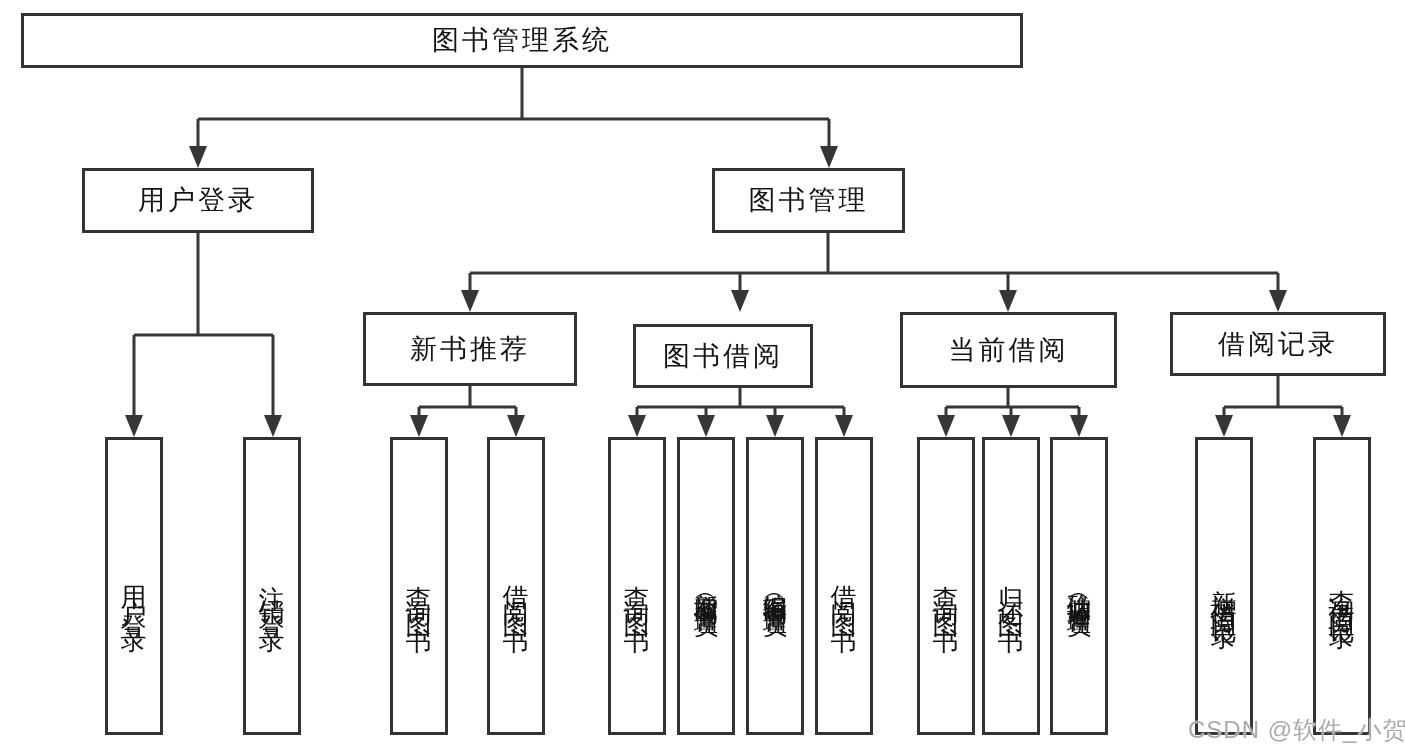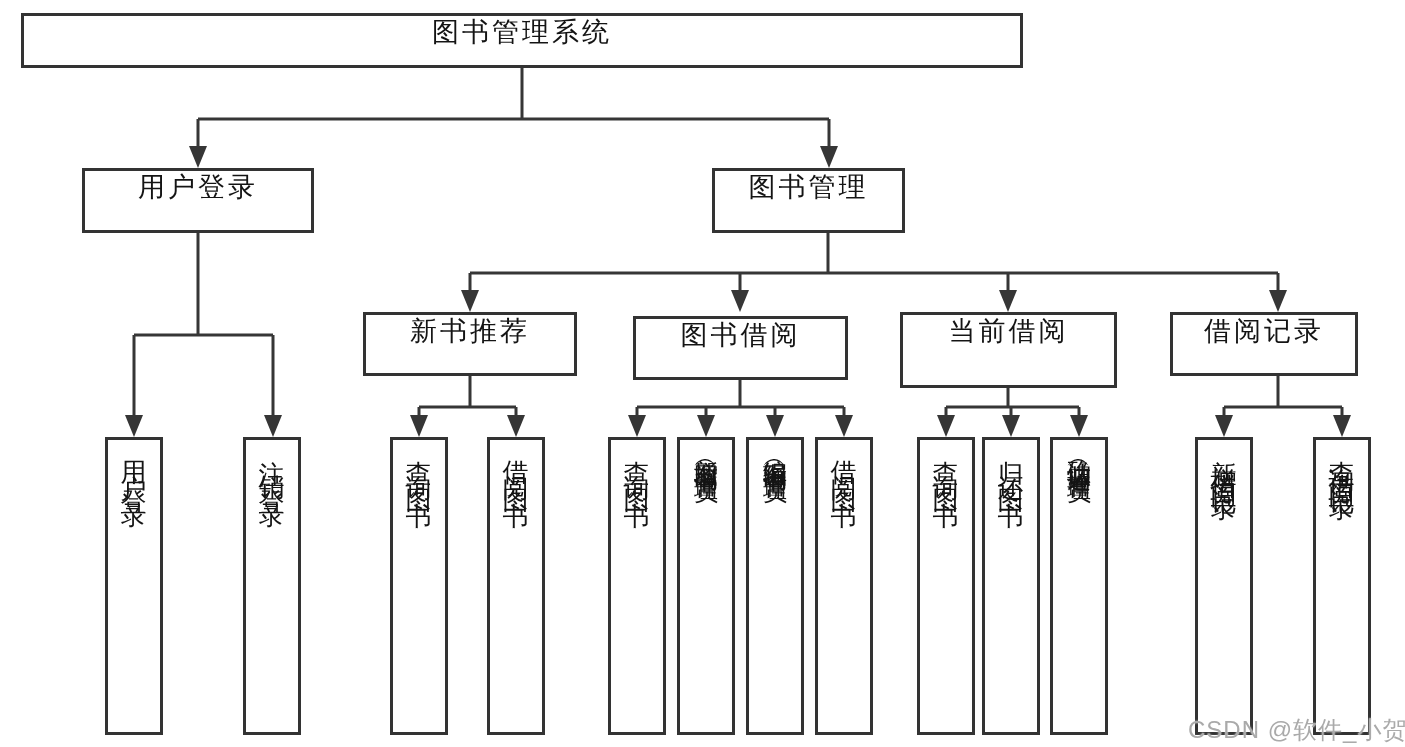--- a/index.html
+++ b/index.html
@@ -10,21 +10,21 @@
   .canvas{
     position:relative;width:1405px;height:747px;background:var(--bg);
     font-family:"Liberation Sans",sans-serif;overflow:hidden;
   }
   .wires{position:absolute;left:0;top:0;z-index:0;}
   .wires path.ln{stroke:var(--line);stroke-width:3;fill:none;}
   .wires path.tri{fill:var(--line);stroke:none;}
   .box{
     position:absolute;box-sizing:border-box;background:var(--bg);
     border:3px solid var(--border);color:var(--text);
-    display:flex;align-items:flex-start;justify-content:center;
+    display:flex;align-items:center;justify-content:center;
     z-index:1;text-align:center;
   }
   .hlabel{font-size:27px;letter-spacing:3px;line-height:1.2;white-space:nowrap;}
   .leaf{width:58px;height:298px;top:437px;}
   .leaf .v{
     writing-mode:vertical-rl;text-orientation:mixed;line-height:1;
   }
   .leaf.short .v{font-size:26px;letter-spacing:14px;margin-inline-end:-14px;}
   .leaf.med   .v{font-size:26px;letter-spacing:7px;margin-inline-end:-7px;}
   .leaf.long  .v{font-size:24px;letter-spacing:3px;margin-inline-end:-3px;}
@@ -82,30 +82,30 @@
     <span class="hlabel">图书管理系统</span>
   </div>
 
   <div class="box" style="left:82px;top:168px;width:232px;height:65px;">
     <span class="hlabel">用户登录</span>
   </div>
   <div class="box" style="left:712px;top:168px;width:193px;height:65px;">
     <span class="hlabel">图书管理</span>
   </div>
 
-  <div class="box" style="left:363px;top:312px;width:214px;height:64px;">
+  <div class="box" style="left:363px;top:312px;width:214px;height:74px;">
     <span class="hlabel">新书推荐</span>
   </div>
-  <div class="box" style="left:633px;top:316px;width:215px;height:64px;">
+  <div class="box" style="left:633px;top:324px;width:180px;height:64px;">
     <span class="hlabel">图书借阅</span>
   </div>
   <div class="box" style="left:900px;top:312px;width:217px;height:76px;">
     <span class="hlabel">当前借阅</span>
   </div>
-  <div class="box" style="left:1170px;top:312px;width:188px;height:64px;">
+  <div class="box" style="left:1170px;top:312px;width:216px;height:64px;">
     <span class="hlabel">借阅记录</span>
   </div>
 
   <div class="box leaf short" style="left:105px;">
     <span class="v">用户登录</span>
   </div>
   <div class="box leaf short" style="left:243px;">
     <span class="v">注销登录</span>
   </div>
 

